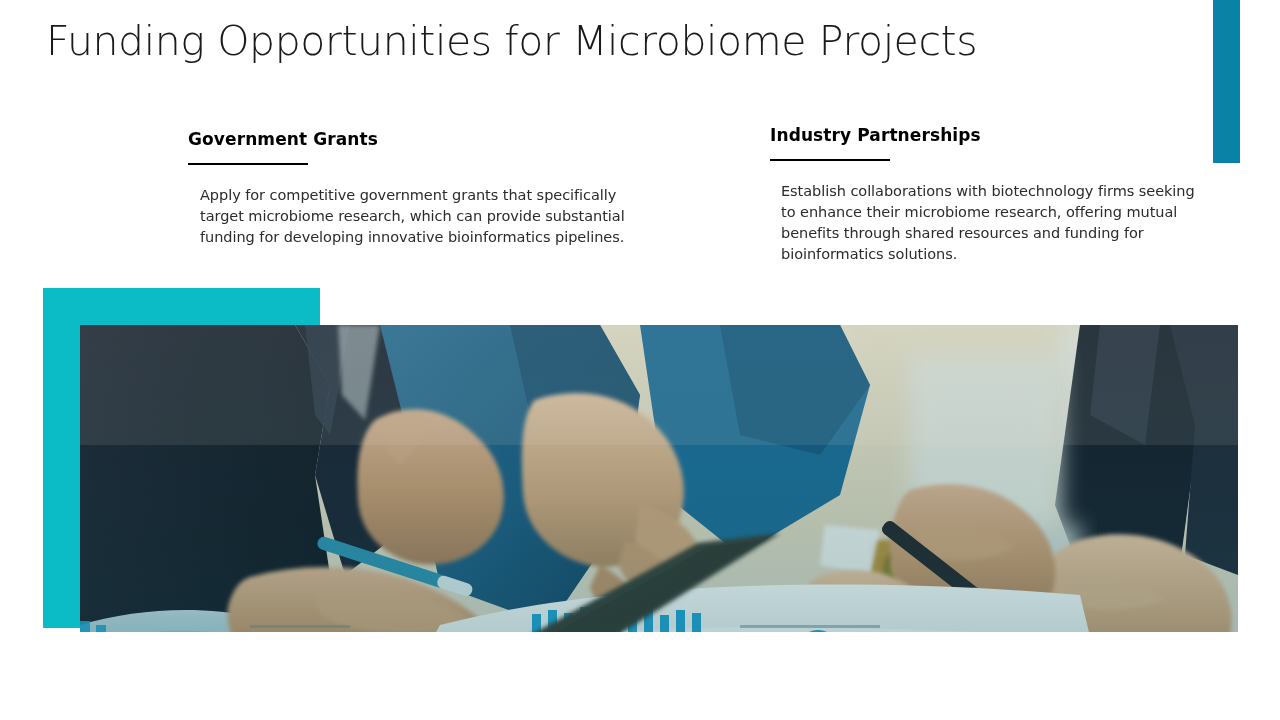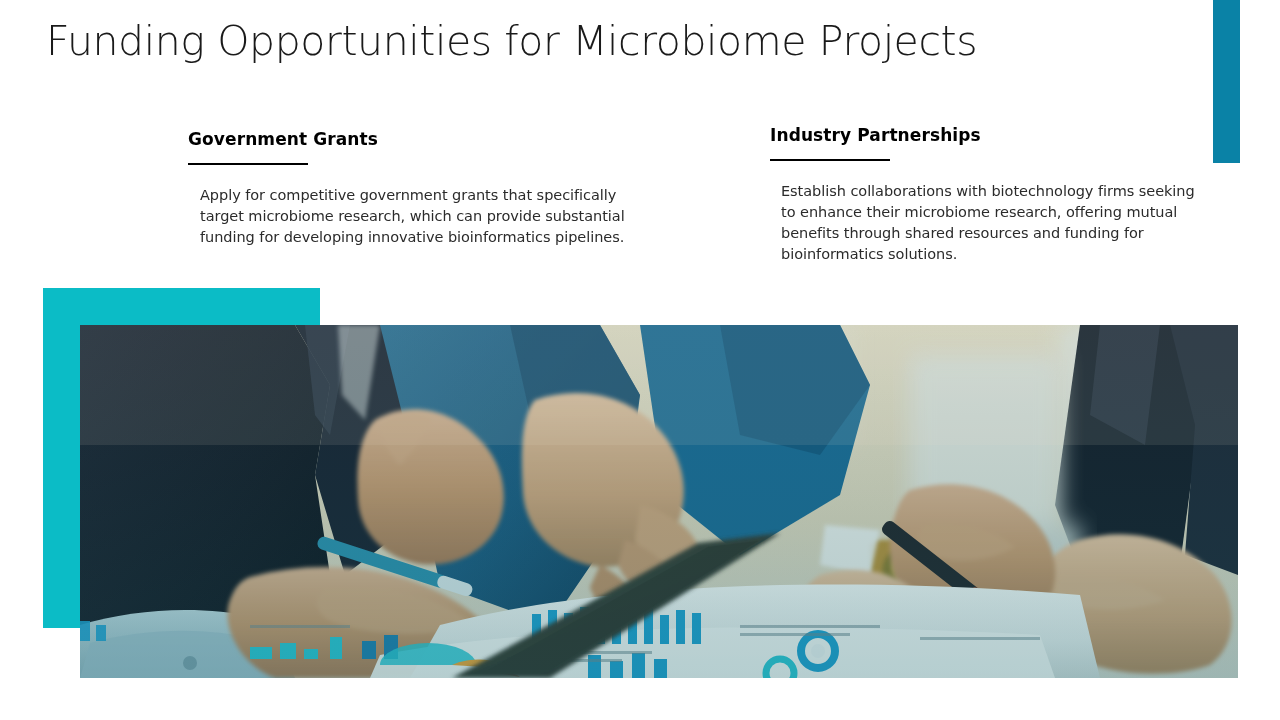--- a/index.html
+++ b/index.html
@@ -9,21 +9,21 @@
   body {
     width: 1280px;
     height: 720px;
     background: #ffffff;
     font-family: "Liberation Sans", sans-serif;
     overflow: hidden;
   }
   .slide {
     position: relative;
     width: 1280px;
-    height: 720px;
+    height: 632px;
     background: #ffffff;
     overflow: hidden;
   }
 
   
   .slide-title {
     position: absolute;
     left: 46px;
     top: 14px;
     width: 1120px;

